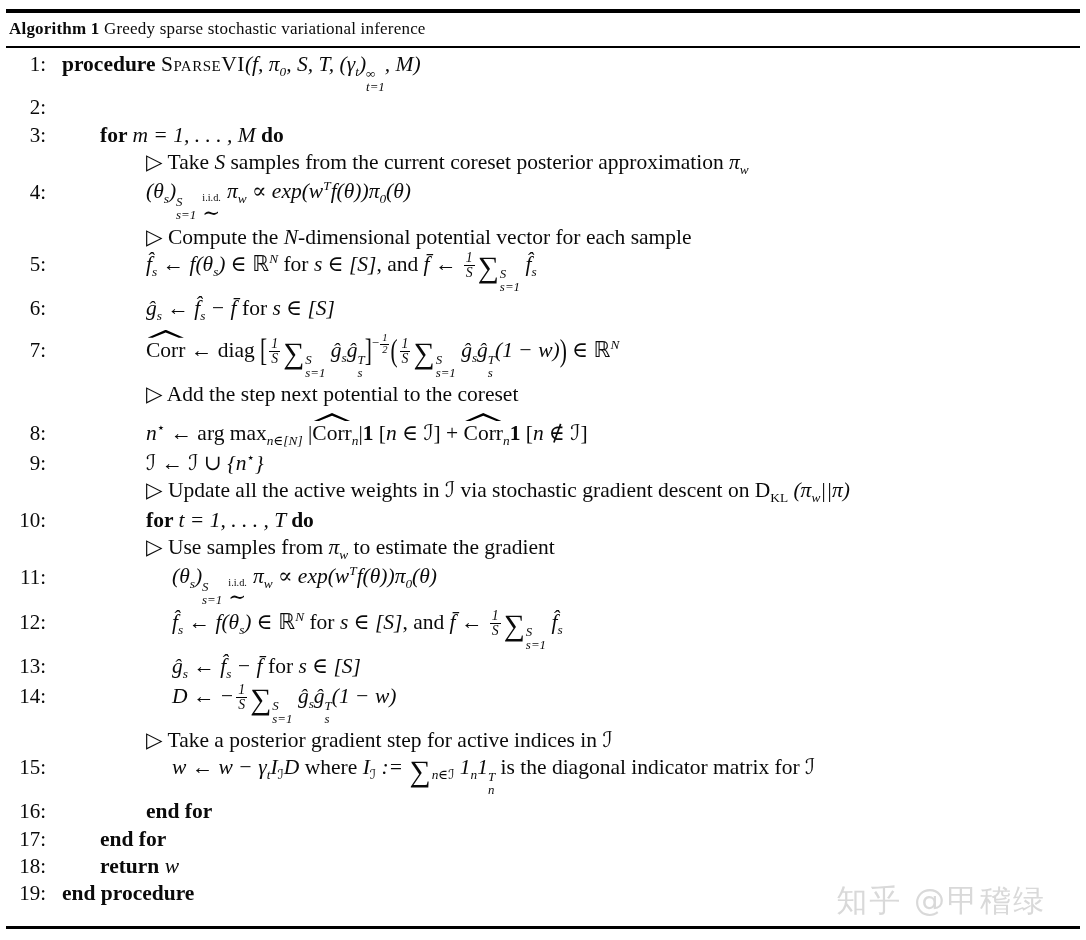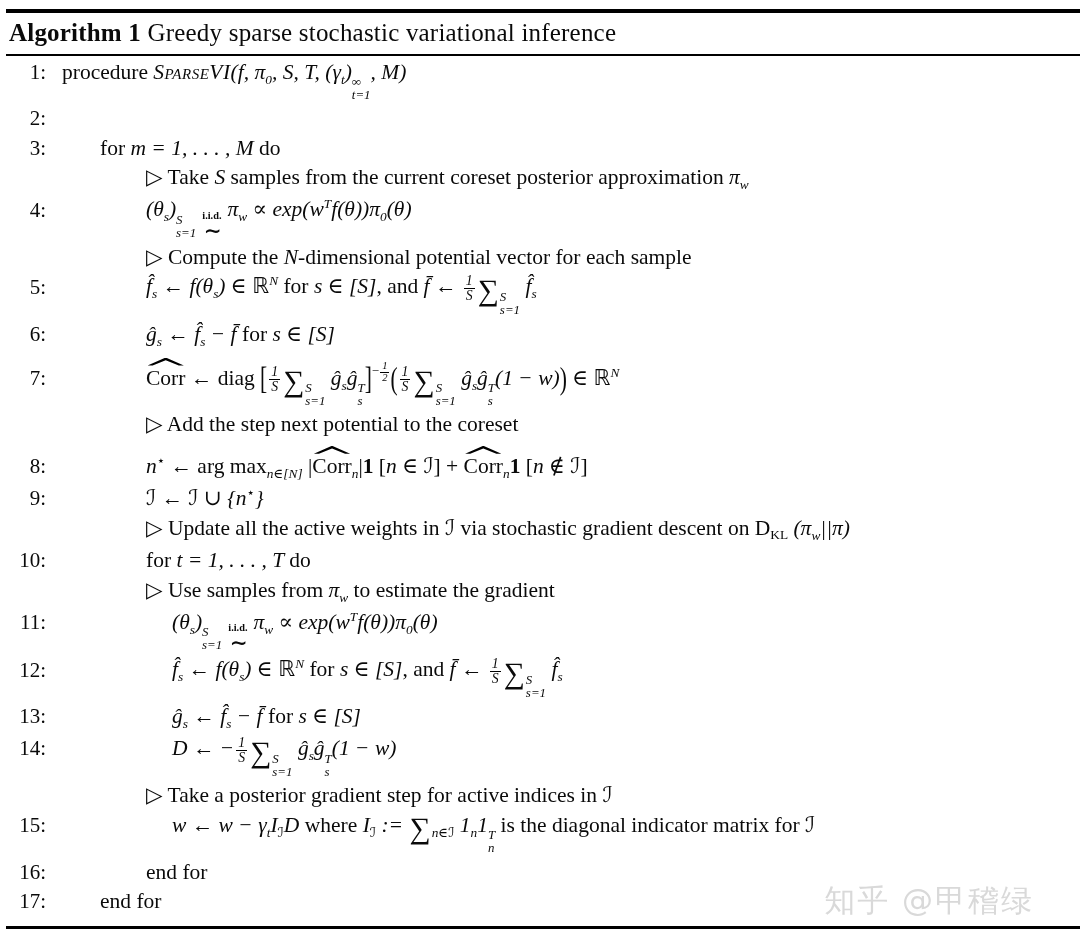--- a/index.html
+++ b/index.html
@@ -6,58 +6,58 @@
   body{
     width:1086px;height:940px;position:relative;overflow:hidden;
     font-family:"Liberation Serif","DejaVu Serif","DejaVu Sans",serif;
     color:#0a0a0a;
   }
   .box{position:absolute;left:0;top:0;right:0;bottom:0;padding:0 6px;}
   .rule{background:#000;}
   .rule-top{height:4px;margin-top:9px;}
   .rule-mid{height:2px;}
   .rule-bottom{height:3px;position:absolute;left:6px;right:6px;bottom:11px;}
-  .algo-header{font-size:25px;padding:6px 3px 7px 3px;letter-spacing:0.2px;}
+  .algo-header{font-size:17px;padding:6px 3px 7px 3px;letter-spacing:0.2px;}
   .algo-header .label{font-weight:bold;}
   .lines{height:856px;padding-top:3px;display:flex;flex-direction:column;justify-content:space-between;}
   .row{display:flex;align-items:baseline;font-size:21.5px;line-height:1.22;white-space:nowrap;}
   .num{width:40px;flex:none;text-align:right;font-size:21px;}
   .content{margin-left:16px;}
   .ind0{padding-left:0;}
   .ind1{padding-left:38px;}
   .ind2{padding-left:84px;}
   .ind3{padding-left:110px;}
   .tx{font-style:normal;}
   .it{font-style:italic;}
-  .kw{font-weight:normal;font-style:normal;}
-  .sc{font-variant:small-caps;letter-spacing:0.5px;font-style:italic;}
+  .kw{font-weight:bold;font-style:normal;}
+  .sc{font-variant:small-caps;letter-spacing:0.5px;}
   .sb{font-size:0.62em;vertical-align:-0.35em;font-style:italic;}
   .sp{font-size:0.62em;vertical-align:0.62em;font-style:italic;}
   .sbr{font-style:normal;margin-top:20px;}
   .ss{display:inline-flex;flex-direction:column;align-items:flex-start;
       font-size:0.60em;line-height:1.02;font-style:italic;
       vertical-align:-0.55em;height:2.1em;justify-content:center;overflow:visible;}
   .frac{display:inline-block;text-align:center;font-size:0.64em;line-height:1.02;
         vertical-align:-0.45em;font-style:italic;margin:0 2px;}
   .frac .fn{display:block;border-bottom:1.4px solid #000;padding:0 2px;}
   .frac .fd{display:block;}
   .sum{font-size:1.38em;line-height:0.75;vertical-align:-0.22em;display:inline-block;
        font-style:normal;margin:0 1px;}
-  .over{display:inline-flex;flex-direction:column;align-items:flex-end;line-height:0.95;
-        height:1.1em;justify-content:flex-end;overflow:visible;vertical-align:-0.1em;margin:0 6px;font-weight:bold;}
+  .over{display:inline-flex;flex-direction:column;align-items:flex-start;line-height:0.95;
+        height:1.1em;justify-content:flex-end;overflow:visible;vertical-align:-0.1em;margin:0 6px;}
   .over .ot{font-size:0.48em;font-style:normal;}
   .over .ov{font-style:normal;}
   .wh{position:relative;display:inline-block;font-style:normal;margin-top:12px;}
   .wh::before{content:"";position:absolute;top:-7px;left:4%;right:4%;height:8px;
               background:#000;clip-path:polygon(0 100%,50% 0,100% 100%,86% 100%,50% 34%,14% 100%);}
   .ds1{font-weight:bold;font-style:normal;}
   .bigbr{display:inline-block;transform:scaleY(1.5);vertical-align:-0.06em;font-style:normal;}
   .exp{display:inline-flex;align-items:center;font-size:0.60em;vertical-align:0.72em;font-style:normal;}
   .exp .frac{font-size:0.82em;vertical-align:-0.1em;margin:0 1px;}
-  .watermark{position:absolute;right:52px;bottom:18px;font-size:31px;color:#d9d9d9;
+  .watermark{position:absolute;right:40px;bottom:18px;font-size:31px;color:#d9d9d9;
              font-family:"DejaVu Sans","Liberation Sans",sans-serif;letter-spacing:2px;}
 </style>
 </head>
 <body>
 
 <div class="box">
   <div class="rule rule-top"></div>
   <div class="algo-header"><span class="label">Algorithm 1</span><span> Greedy sparse stochastic variational inference</span></div>
   <div class="rule rule-mid"></div>
   <div class="lines">
@@ -190,16 +190,24 @@
           </span><span class="tx"> is the diagonal indicator matrix for </span><span class="it">ℐ</span></span>
       </div>
       <div class="row">
         <span class="num">16:</span>
         <span class="content ind2"><span class="kw">end for</span></span>
       </div>
       <div class="row">
         <span class="num">17:</span>
         <span class="content ind1"><span class="kw">end for</span></span>
       </div>
+      <div class="row">
+        <span class="num">18:</span>
+        <span class="content ind1"><span class="kw">return </span><span class="it">w</span></span>
+      </div>
+      <div class="row">
+        <span class="num">19:</span>
+        <span class="content ind0"><span class="kw">end procedure</span></span>
+      </div>
     </div>
   <div class="rule rule-bottom"></div>
   <div class="watermark">知乎 @甲稽绿</div>
 </div>
 
 </body></html>

